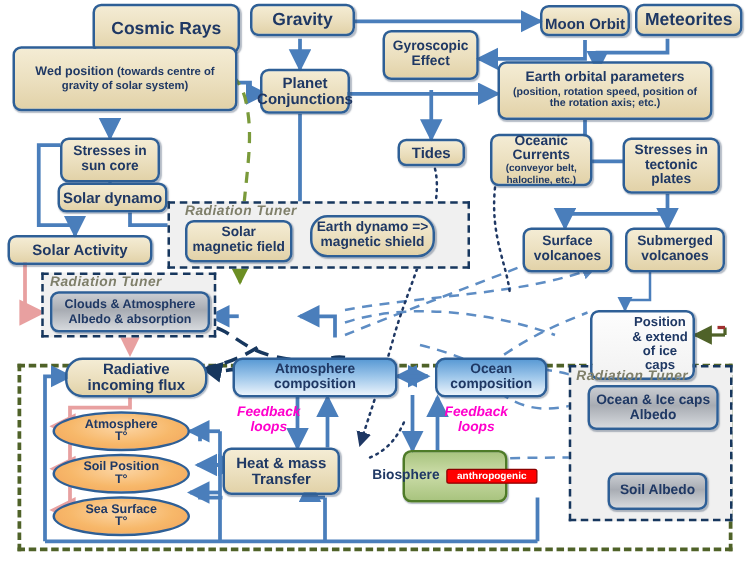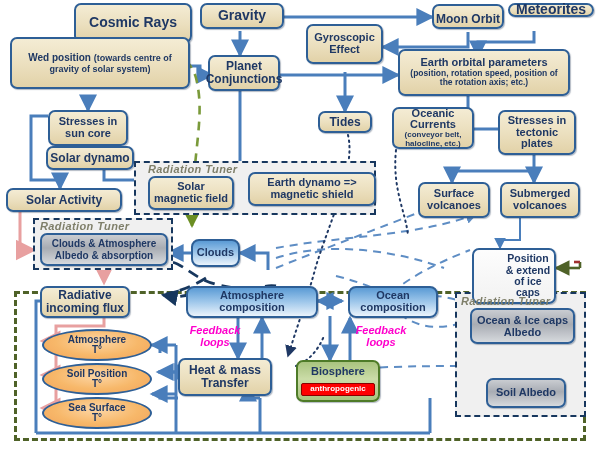--- a/index.html
+++ b/index.html
@@ -57,21 +57,21 @@
     border:2px solid #2E5F96;
     font-size:11px;color:#1F3864;
     box-shadow:1px 1px 1px rgba(40,60,90,.35);
   }
   
   .greenbox{
     background:linear-gradient(180deg,#A9C47F 0%,#CBDCA8 45%,#A9C47F 100%);
     border:2px solid #4E7B28;
     font-size:11px;color:#1F3864;
     box-shadow:1px 1px 1px rgba(40,60,90,.35);
-    flex-direction:column;gap:5px;
+    flex-direction:row;gap:5px;margin-left:26px;
   }
   .anthro{
     background:#FF0000;color:#ffffff;
     font-size:8px;font-weight:bold;
     border:1px solid #8B0000;border-radius:2px;
     padding:1px 8px;line-height:1.1;
   }
   
   .ellipse{
     position:absolute;box-sizing:border-box;
@@ -288,21 +288,21 @@
   </div>
 
   <div class="node tan hdr" style="left:200px;top:3px;width:84px;height:26px;">
     <span>Gravity</span>
   </div>
 
   <div class="node tan big" style="left:432px;top:4px;width:72px;height:25px;align-items:flex-end;">
     <span>Moon  Orbit</span>
   </div>
 
-  <div class="node tan hdr" style="left:508px;top:3px;width:86px;height:14px;">
+  <div class="node tan hdr" style="left:508px;top:3px;width:86px;height:26px;">
     <span>Meteorites</span>
   </div>
 
   <div class="node tan mid" style="left:306px;top:24px;width:77px;height:40px;flex-direction:column;">
     <span>Gyroscopic Effect</span>
   </div>
 
   <div class="node tan" style="left:10px;top:37px;width:180px;height:52px;flex-direction:column;font-size:10px;padding:2px 4px;">
     <div style="line-height:1.12;">
       <span class="tiny9" style="font-size:10px;">Wed position</span>
@@ -341,45 +341,42 @@
   </div>
 
   <div class="node tan mid" style="left:498px;top:110px;width:78px;height:45px;flex-direction:column;">
     <span>Stresses in tectonic plates</span>
   </div>
 
   <div class="node tan mid" style="left:148px;top:176px;width:86px;height:34px;flex-direction:column;">
     <span>Solar magnetic field</span>
   </div>
 
-  <div class="node tan mid" style="left:248px;top:172px;width:128px;height:34px;flex-direction:column;">
+  <div class="node tan mid" style="left:248px;top:172px;width:100px;height:34px;flex-direction:column;border-radius:14px;">
     <span>Earth dynamo =&gt; magnetic shield</span>
   </div>
 
   <div class="node tan mid" style="left:418px;top:182px;width:72px;height:36px;flex-direction:column;">
     <span>Surface volcanoes</span>
   </div>
 
   <div class="node tan mid" style="left:500px;top:182px;width:80px;height:36px;flex-direction:column;">
     <span>Submerged volcanoes</span>
   </div>
 
   <div class="node greybox" style="left:40px;top:233px;width:128px;height:33px;flex-direction:column;">
     <span style="font-size:10px;line-height:1.12;">Clouds &amp; Atmosphere Albedo &amp; absorption</span>
   </div>
 
-  <div class="node bluegrad" style="left:191px;top:239px;width:49px;height:28px;">
-    <span>Clouds</span>
-  </div>
 
   <div class="node whitebox" style="left:472px;top:248px;width:84px;height:56px;flex-direction:column;padding-left:30px;">
     <span style="font-size:10.5px;line-height:1.08;">Position &amp; extend of ice caps</span>
   </div>
 
-  <div class="node tan big" style="left:40px;top:286px;width:90px;height:32px;flex-direction:column;">
+  <div class="node tan big" style="left:52px;top:286px;width:114px;height:32px;flex-direction:column;border-radius:14px;">
     <span>Radiative incoming flux</span>
   </div>
 
   <div class="node bluegrad" style="left:186px;top:286px;width:132px;height:32px;flex-direction:column;">
     <span>Atmosphere composition</span>
   </div>
 
   <div class="node bluegrad" style="left:348px;top:286px;width:90px;height:32px;flex-direction:column;">
     <span>Ocean composition</span>
   </div>

